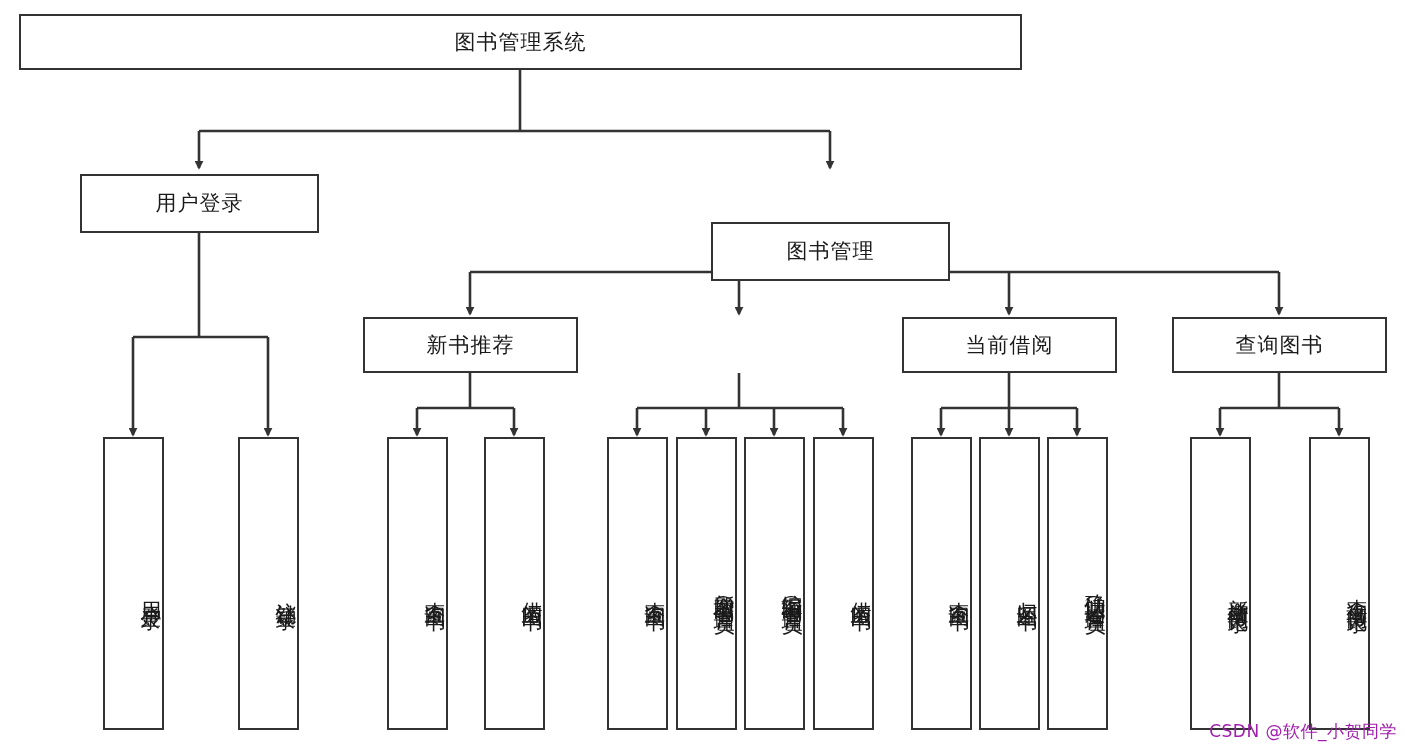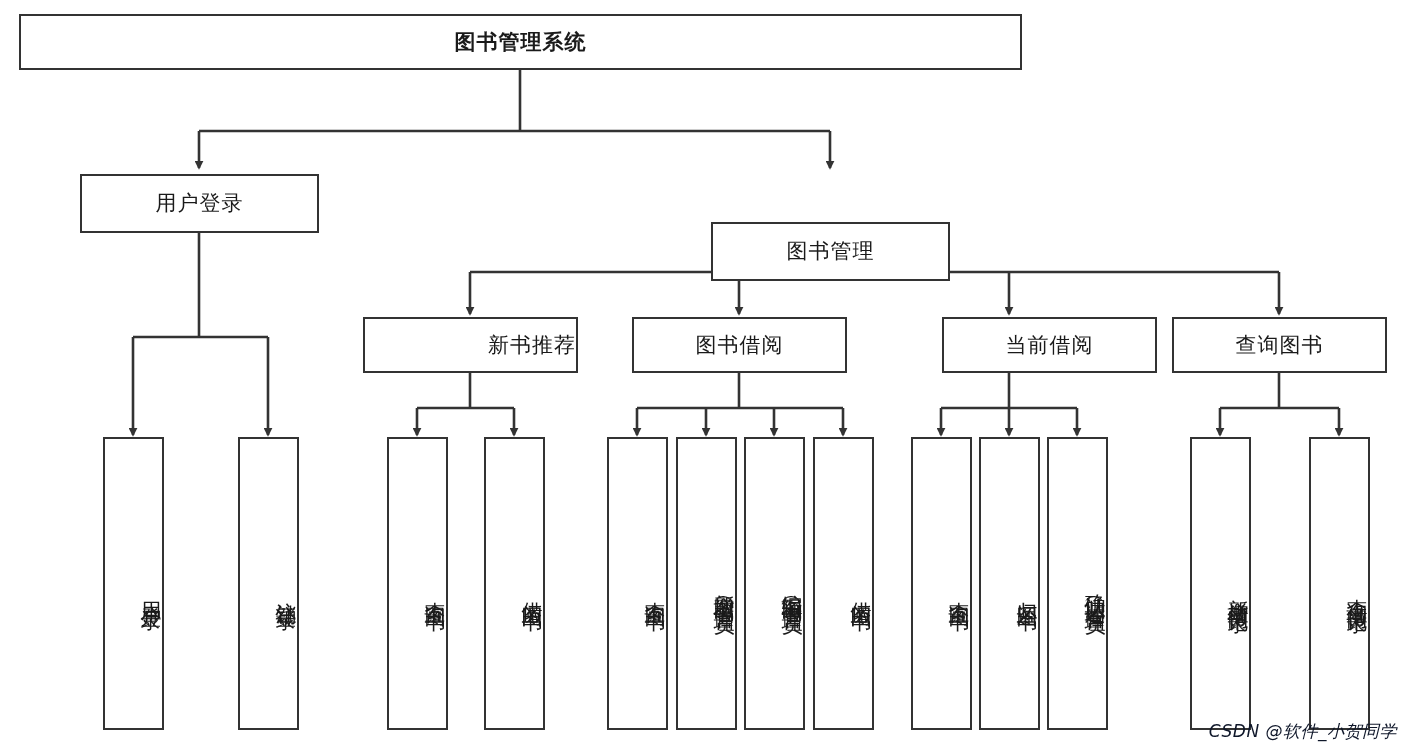--- a/index.html
+++ b/index.html
@@ -51,24 +51,23 @@
   }
   .node-label {
     display: block;
     white-space: nowrap;
   }
   .watermark {
     position: absolute;
     right: 8px;
     bottom: 4px;
     font-size: 17px;
-    color: #0f172a;
+    color: #a21caf;
     letter-spacing: 0.5px;
     white-space: nowrap;
-    font-style: italic;
   }
 </style>
 </head>
 <body>
 
 <div id="diagram-root">
 
   <svg id="edge-layer" viewBox="0 0 1405 747" width="1405" height="747">
     <defs>
       <marker id="arrowhead" markerWidth="9" markerHeight="9" refX="7.2" refY="4.5" orient="auto" markerUnits="userSpaceOnUse">
@@ -112,41 +111,38 @@
       <path d="M1009,408 L1009,435" marker-end="url(#arrowhead)"></path>
       <path d="M1077,408 L1077,435" marker-end="url(#arrowhead)"></path>
 
       <path d="M1279,373 L1279,408"></path>
       <path d="M1220,408 L1339,408"></path>
       <path d="M1220,408 L1220,435" marker-end="url(#arrowhead)"></path>
       <path d="M1339,408 L1339,435" marker-end="url(#arrowhead)"></path>
     </g>
   </svg>
 
-  <div class="node horiz" style="left:19px; top:14px; width:1003px; height:56px;font-weight:bold;">
+  <div class="node horiz" style="left:19px; top:14px; width:1003px; height:56px;">
     <span class="node-label">图书管理系统</span>
   </div>
 
   <div class="node horiz" style="left:80px; top:174px; width:239px; height:59px;">
     <span class="node-label">用户登录</span>
   </div>
 
   <div class="node horiz" style="left:711px; top:174px; width:239px; height:59px;margin-top:48px;">
     <span class="node-label">图书管理</span>
   </div>
 
-  <div class="node horiz" style="left:363px; top:317px; width:215px; height:56px;justify-content:flex-end;">
+  <div class="node horiz" style="left:363px; top:317px; width:215px; height:56px;">
     <span class="node-label">新书推荐</span>
   </div>
 
-  <div class="node horiz" style="left:632px; top:317px; width:215px; height:56px;">
-    <span class="node-label">图书借阅</span>
-  </div>
-
-  <div class="node horiz" style="left:902px; top:317px; width:215px; height:56px;margin-left:40px;">
+
+  <div class="node horiz" style="left:902px; top:317px; width:215px; height:56px;">
     <span class="node-label">当前借阅</span>
   </div>
 
   <div class="node horiz" style="left:1172px; top:317px; width:215px; height:56px;">
     <span class="node-label">查询图书</span>
   </div>
 
   <div class="node vert" style="left:103px; top:437px; width:61px; height:293px;">
     <span class="node-label">用户登录</span>
   </div>

